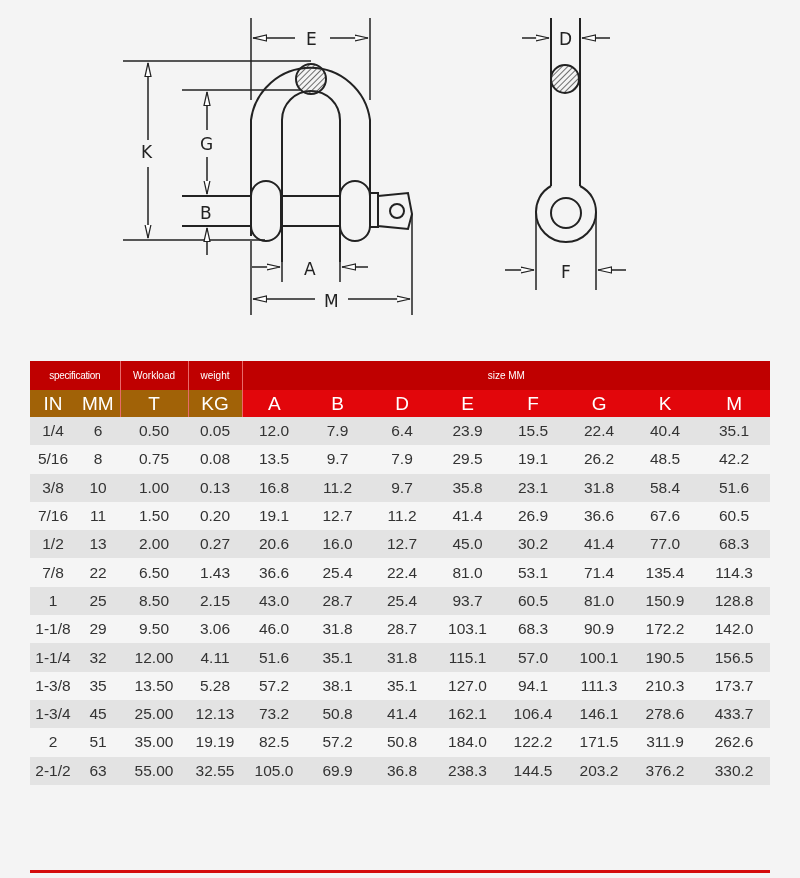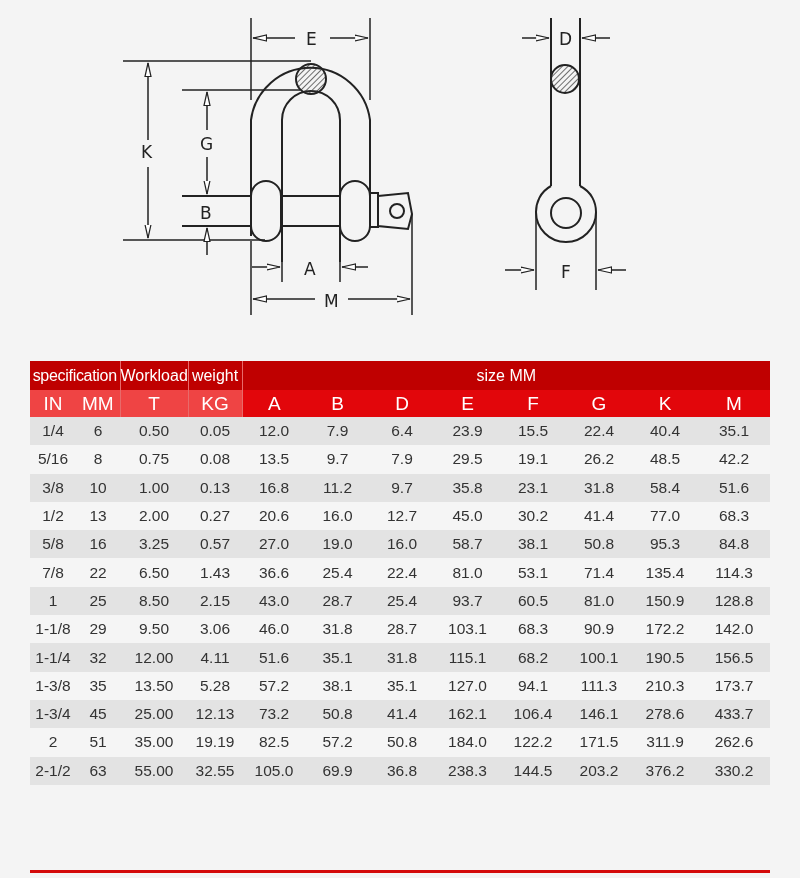--- a/index.html
+++ b/index.html
@@ -3,22 +3,22 @@
 <meta charset="utf-8">
 <style>
   html, body { margin:0; padding:0; }
   body { width:800px; height:878px; background:#f4f4f4; position:relative; overflow:hidden;
          font-family:"Liberation Sans", "DejaVu Sans", sans-serif; }
   .drawing { position:absolute; left:0; top:0; width:800px; height:340px; }
   .drawing svg { position:absolute; left:0; top:0; }
   .dimlabel { font-family:"DejaVu Sans", sans-serif; font-size:17px; fill:#222; }
   table.spec { position:absolute; left:30px; top:361px; width:740px; border-collapse:collapse; table-layout:fixed; }
   table.spec th { color:#fff; font-weight:normal; padding:0; text-align:center; }
-  tr.h1 th { background:#bf0000; height:29px; font-size:16px; }
-  tr.h2 th { height:27px; font-size:19px; background:#ef4444; }
+  tr.h1 th { background:#bf0000; height:29px; font-size:10px; }
+  tr.h2 th { height:27px; font-size:19px; background:#a16207; }
   tr.h2 th.dim { background:#e2060b; }
   tr.h1 th.grp, tr.h2 th.grp { border-right:1px solid #e86a6a; }
   th.size { font-size:18px; text-align:center;margin-left:36px; }
   th.weight { font-size:17px; font-weight:bold; }
   th.workload { font-size:14px; }
   th.specif { font-size:13px; letter-spacing:-0.3px; }
   table.spec td { height:28.3px; text-align:center; font-size:15.5px; color:#333; padding:0; }
   tr.row:nth-child(odd) td { background:#e3e3e3; }
   tr.row:nth-child(even) td { background:#f5f5f5; }
   .bottom-line { position:absolute; left:30px; top:870px; width:740px; height:3px; background:#d40a0a; }
@@ -180,48 +180,48 @@
         <td>16.8</td>
         <td>11.2</td>
         <td>9.7</td>
         <td>35.8</td>
         <td>23.1</td>
         <td>31.8</td>
         <td>58.4</td>
         <td>51.6</td>
       </tr>
       <tr class="row">
+        <td>7/16</td>
+        <td>11</td>
+        <td>1.50</td>
+        <td>0.20</td>
+        <td>19.1</td>
+        <td>12.7</td>
+        <td>11.2</td>
+        <td>41.4</td>
+        <td>26.9</td>
+        <td>36.6</td>
+        <td>67.6</td>
+        <td>60.5</td>
+      </tr>
+      <tr class="row">
         <td>1/2</td>
         <td>13</td>
         <td>2.00</td>
         <td>0.27</td>
         <td>20.6</td>
         <td>16.0</td>
         <td>12.7</td>
         <td>45.0</td>
         <td>30.2</td>
         <td>41.4</td>
         <td>77.0</td>
         <td>68.3</td>
       </tr>
       <tr class="row">
-        <td>5/8</td>
-        <td>16</td>
-        <td>3.25</td>
-        <td>0.57</td>
-        <td>27.0</td>
-        <td>19.0</td>
-        <td>16.0</td>
-        <td>58.7</td>
-        <td>38.1</td>
-        <td>50.8</td>
-        <td>95.3</td>
-        <td>84.8</td>
-      </tr>
-      <tr class="row">
         <td>7/8</td>
         <td>22</td>
         <td>6.50</td>
         <td>1.43</td>
         <td>36.6</td>
         <td>25.4</td>
         <td>22.4</td>
         <td>81.0</td>
         <td>53.1</td>
         <td>71.4</td>
@@ -258,21 +258,21 @@
       </tr>
       <tr class="row">
         <td>1-1/4</td>
         <td>32</td>
         <td>12.00</td>
         <td>4.11</td>
         <td>51.6</td>
         <td>35.1</td>
         <td>31.8</td>
         <td>115.1</td>
-        <td>68.2</td>
+        <td>57.0</td>
         <td>100.1</td>
         <td>190.5</td>
         <td>156.5</td>
       </tr>
       <tr class="row">
         <td>1-3/8</td>
         <td>35</td>
         <td>13.50</td>
         <td>5.28</td>
         <td>57.2</td>

